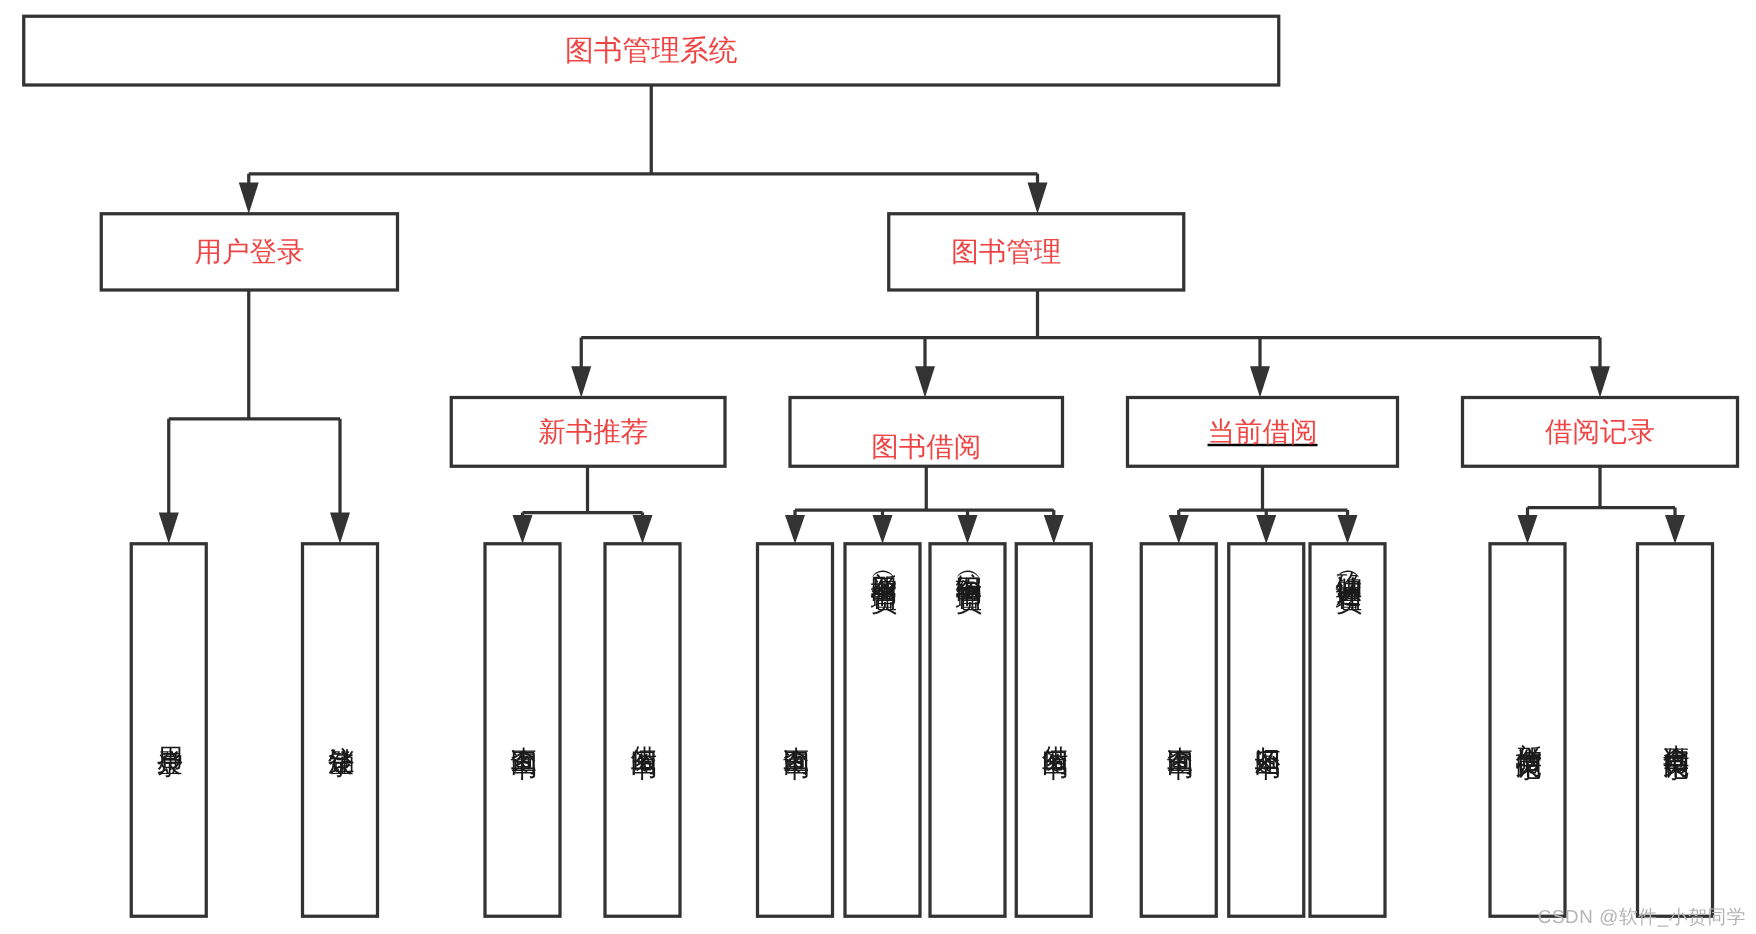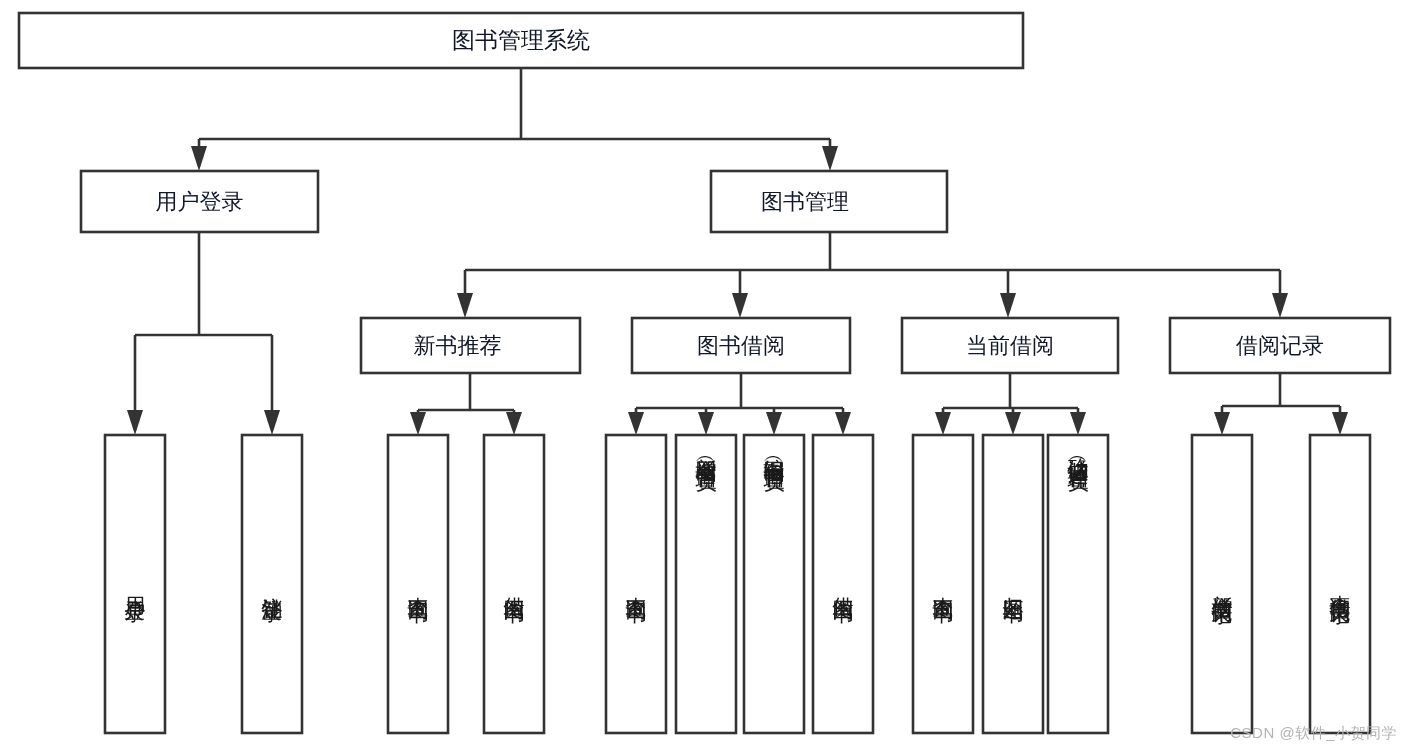--- a/index.html
+++ b/index.html
@@ -61,21 +61,21 @@
   .hlabel-wrap {
     position: absolute;
     display: flex;
     align-items: center;
     justify-content: center;
     pointer-events: none;
   }
   .hlabel-text {
     font-family: "Liberation Sans", "DejaVu Sans", sans-serif;
     font-size: 22px;
-    color: #0f172a;
+    color: #ef4444;
     white-space: nowrap;
   }
   #root-title .hlabel-text {
     font-size: 23px;
   }
   #watermark {
     position: absolute;
     right: 8px;
     bottom: 4px;
     font-family: "Liberation Sans", "DejaVu Sans", sans-serif;
@@ -195,27 +195,27 @@
     <span class="hlabel-text">图书管理系统</span>
   </div>
 
   <div class="hlabel-wrap" style="left:81px; top:171px; width:237px; height:61px;">
     <span class="hlabel-text">用户登录</span>
   </div>
   <div class="hlabel-wrap" style="left:711px; top:171px; width:188px; height:61px;">
     <span class="hlabel-text">图书管理</span>
   </div>
 
-  <div class="hlabel-wrap" style="left:361px; top:318px; width:193px; height:55px;">
+  <div class="hlabel-wrap" style="left:378px; top:318px; width:193px; height:55px;">
     <span class="hlabel-text">新书推荐</span>
   </div>
-  <div class="hlabel-wrap" style="left:632px; top:318px; width:218px; height:55px;">
+  <div class="hlabel-wrap" style="left:632px; top:318px; width:218px; height:55px;align-items:flex-end;">
     <span class="hlabel-text">图书借阅</span>
   </div>
-  <div class="hlabel-wrap" style="left:902px; top:318px; width:216px; height:55px;">
+  <div class="hlabel-wrap" style="left:902px; top:318px; width:216px; height:55px;text-decoration:underline;">
     <span class="hlabel-text">当前借阅</span>
   </div>
   <div class="hlabel-wrap" style="left:1170px; top:318px; width:220px; height:55px;">
     <span class="hlabel-text">借阅记录</span>
   </div>
 
   <div class="vlabel-wrap" style="left:105px; top:435px; width:60px; height:298px;">
     <span class="vlabel-text">用户登录</span>
   </div>
   <div class="vlabel-wrap" style="left:242px; top:435px; width:60px; height:298px;">

